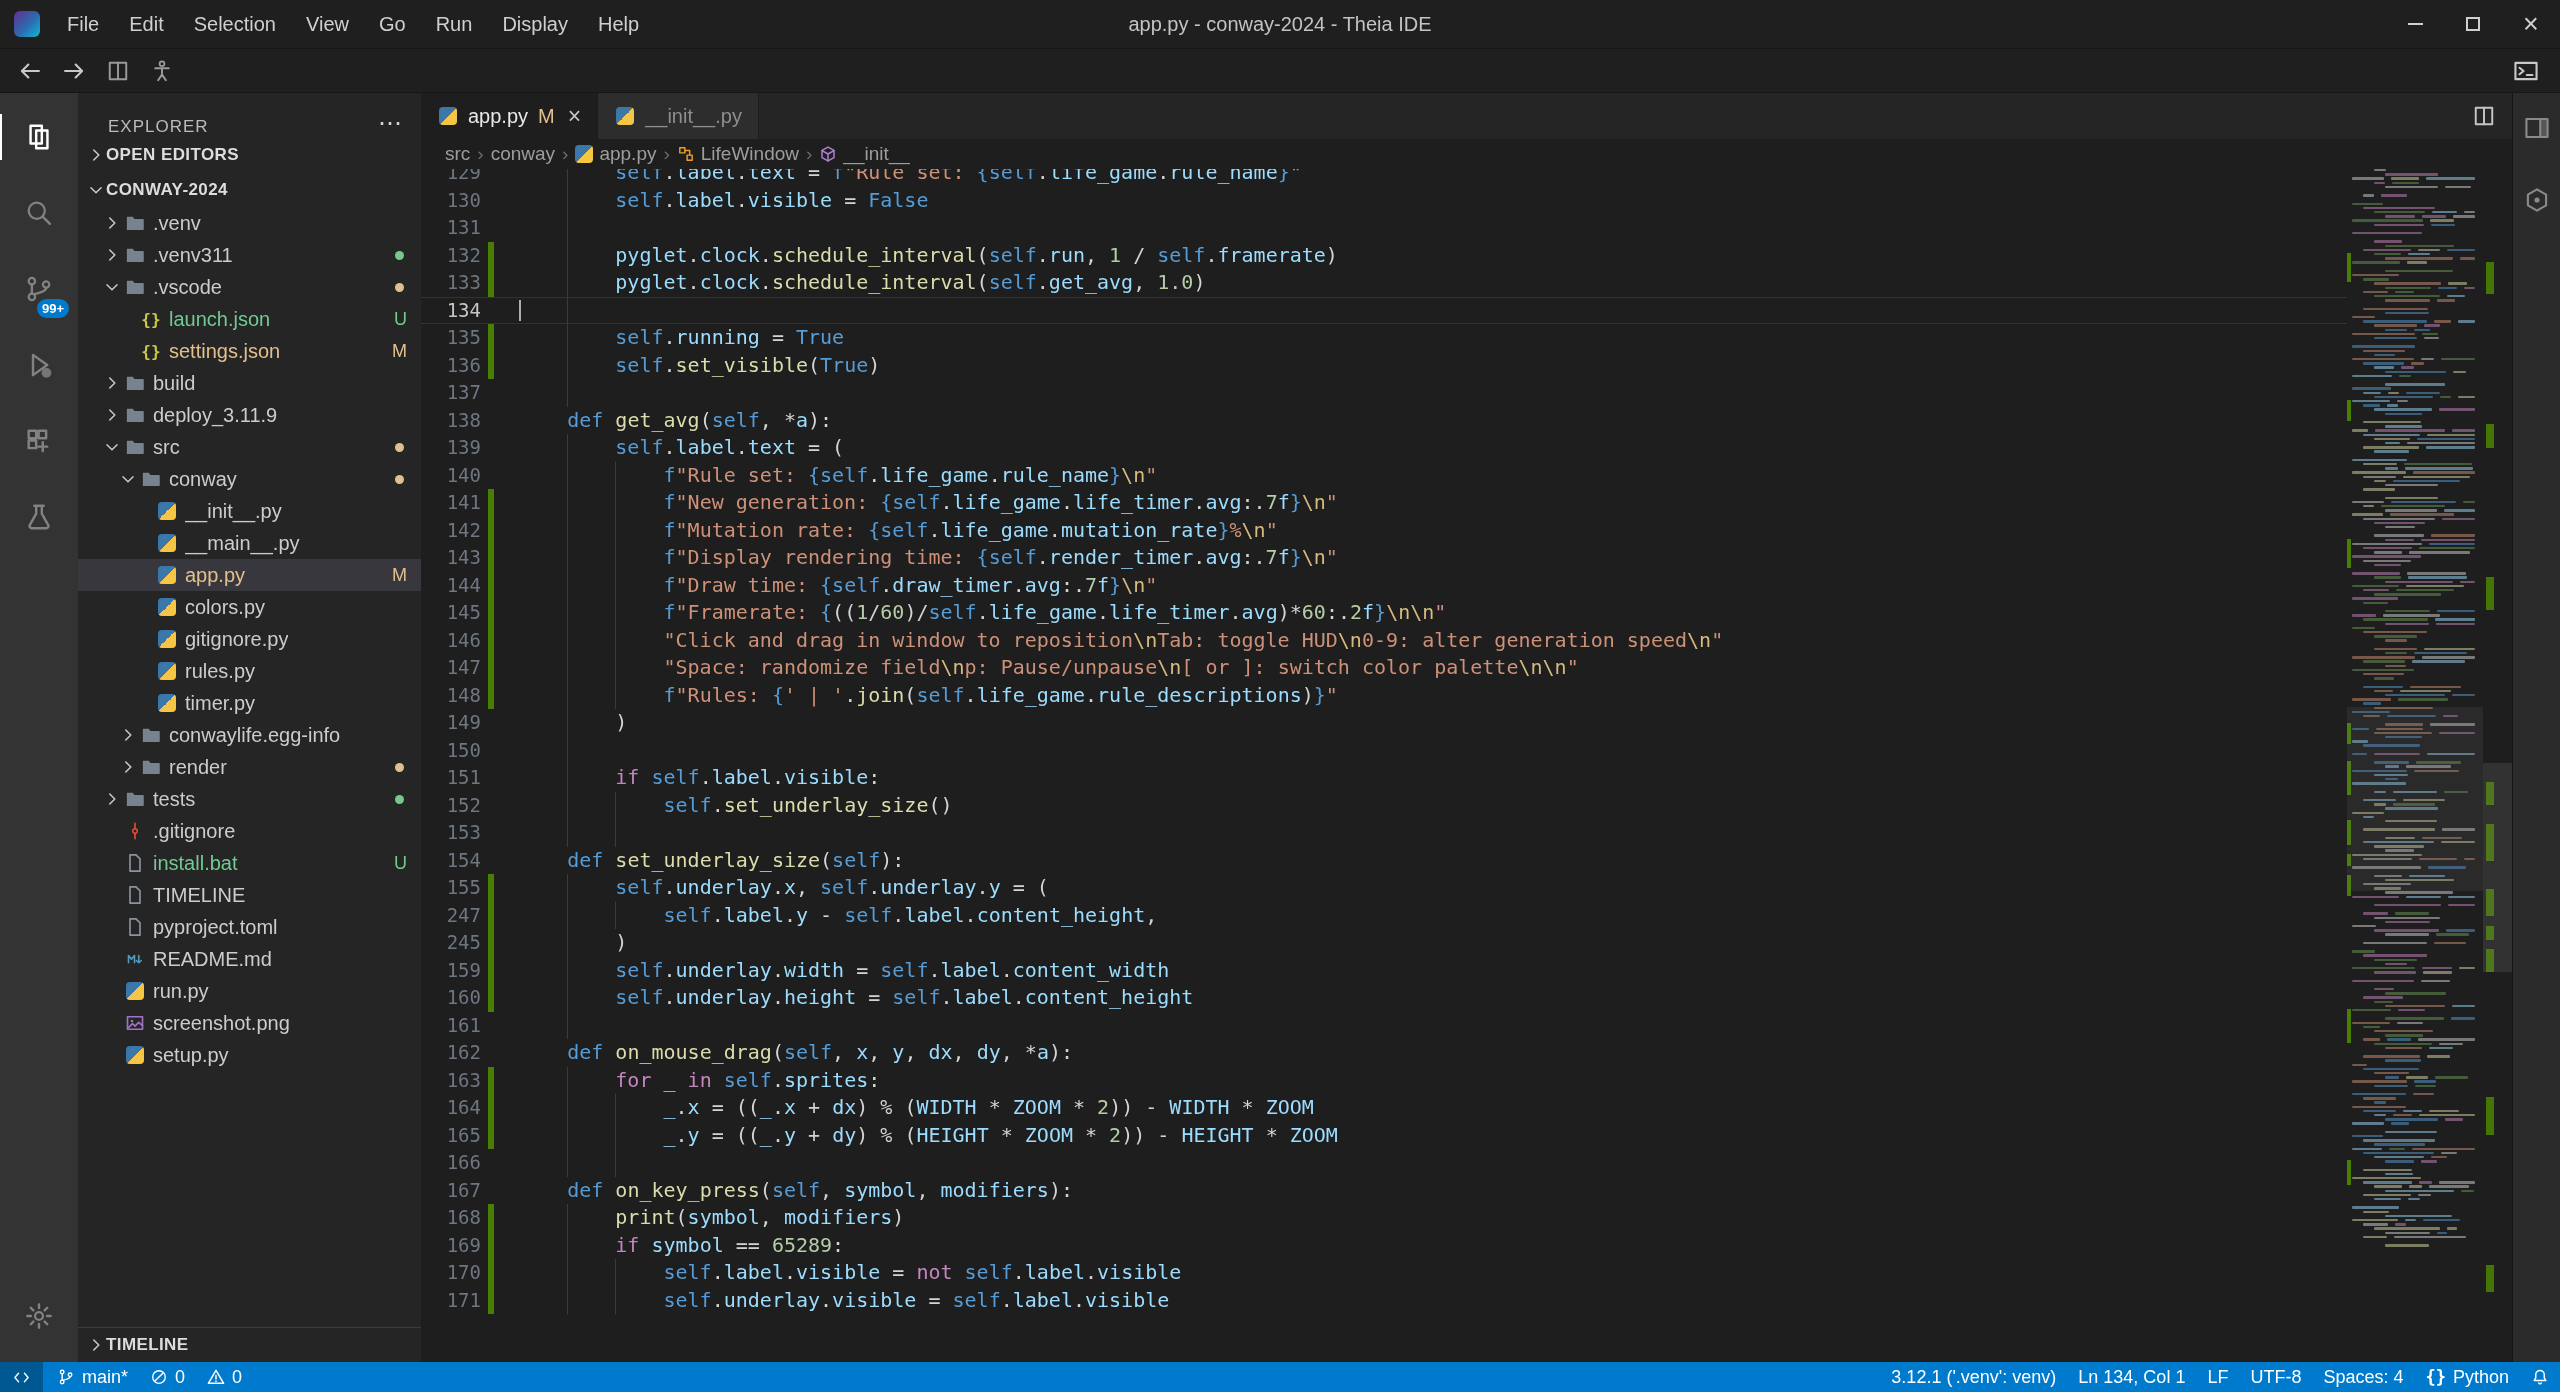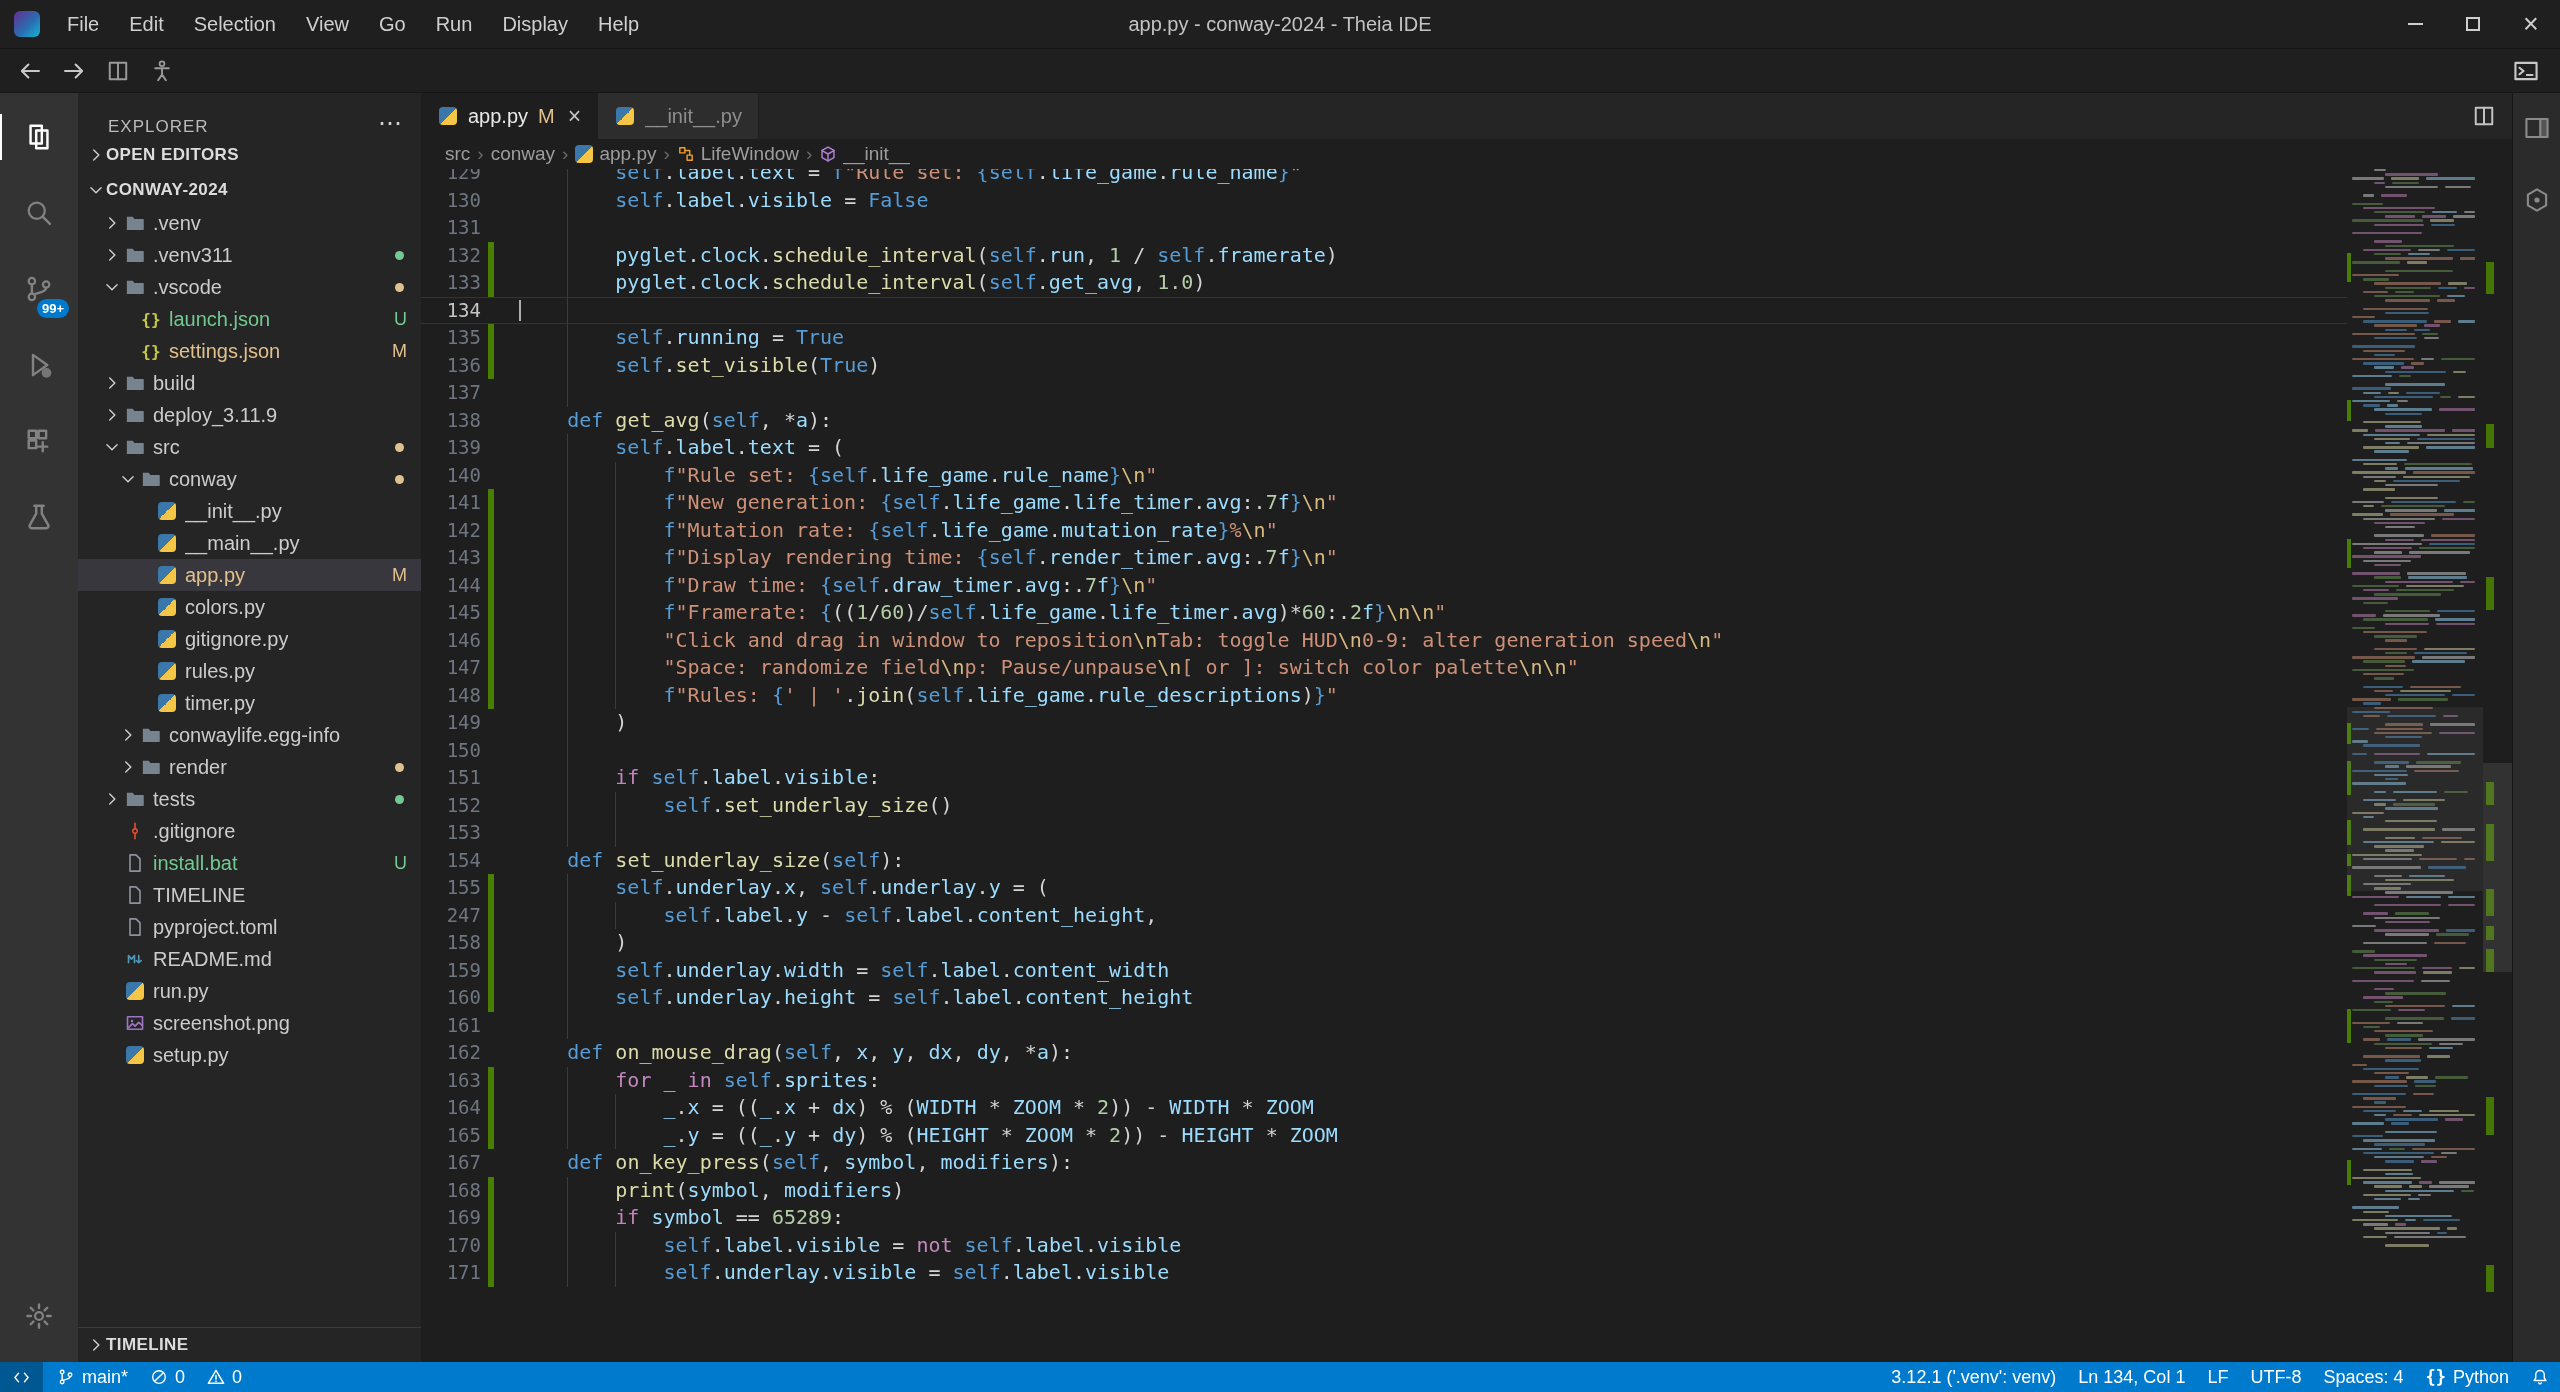--- a/index.html
+++ b/index.html
@@ -769,21 +769,21 @@
             <span class="txt"><span style="color: rgb(212, 212, 212);">        </span><span style="color: rgb(86, 156, 214);">self</span><span style="color: rgb(212, 212, 212);">.</span><span style="color: rgb(156, 220, 254);">underlay</span><span style="color: rgb(212, 212, 212);">.</span><span style="color: rgb(156, 220, 254);">x</span><span style="color: rgb(212, 212, 212);">, </span><span style="color: rgb(86, 156, 214);">self</span><span style="color: rgb(212, 212, 212);">.</span><span style="color: rgb(156, 220, 254);">underlay</span><span style="color: rgb(212, 212, 212);">.</span><span style="color: rgb(156, 220, 254);">y</span><span style="color: rgb(212, 212, 212);"> = (</span></span>
           </div>
           <div class="cl">
             <span class="num">247</span>
             <span class="gitbar" style="background: rgb(72, 126, 2);"></span>
             <span class="guide" style="left: 146.167px;"></span>
             <span class="guide" style="left: 194.334px;"></span>
             <span class="txt"><span style="color: rgb(212, 212, 212);">            </span><span style="color: rgb(86, 156, 214);">self</span><span style="color: rgb(212, 212, 212);">.</span><span style="color: rgb(156, 220, 254);">label</span><span style="color: rgb(212, 212, 212);">.</span><span style="color: rgb(156, 220, 254);">y</span><span style="color: rgb(212, 212, 212);"> - </span><span style="color: rgb(86, 156, 214);">self</span><span style="color: rgb(212, 212, 212);">.</span><span style="color: rgb(156, 220, 254);">label</span><span style="color: rgb(212, 212, 212);">.</span><span style="color: rgb(156, 220, 254);">content_height</span><span style="color: rgb(212, 212, 212);">,</span></span>
           </div>
           <div class="cl">
-            <span class="num">158</span>
+            <span class="num">245</span>
             <span class="gitbar" style="background: rgb(72, 126, 2);"></span>
             <span class="guide" style="left: 146.167px;"></span>
             <span class="txt"><span style="color: rgb(212, 212, 212);">        )</span></span>
           </div>
           <div class="cl">
             <span class="num">159</span>
             <span class="gitbar" style="background: rgb(72, 126, 2);"></span>
             <span class="guide" style="left: 146.167px;"></span>
             <span class="txt"><span style="color: rgb(212, 212, 212);">        </span><span style="color: rgb(86, 156, 214);">self</span><span style="color: rgb(212, 212, 212);">.</span><span style="color: rgb(156, 220, 254);">underlay</span><span style="color: rgb(212, 212, 212);">.</span><span style="color: rgb(156, 220, 254);">width</span><span style="color: rgb(212, 212, 212);"> = </span><span style="color: rgb(86, 156, 214);">self</span><span style="color: rgb(212, 212, 212);">.</span><span style="color: rgb(156, 220, 254);">label</span><span style="color: rgb(212, 212, 212);">.</span><span style="color: rgb(156, 220, 254);">content_width</span></span>
           </div>
@@ -814,20 +814,26 @@
             <span class="guide" style="left: 146.167px;"></span>
             <span class="guide" style="left: 194.334px;"></span>
             <span class="txt"><span style="color: rgb(212, 212, 212);">            </span><span style="color: rgb(156, 220, 254);">_</span><span style="color: rgb(212, 212, 212);">.</span><span style="color: rgb(156, 220, 254);">x</span><span style="color: rgb(212, 212, 212);"> = ((</span><span style="color: rgb(156, 220, 254);">_</span><span style="color: rgb(212, 212, 212);">.</span><span style="color: rgb(156, 220, 254);">x</span><span style="color: rgb(212, 212, 212);"> + </span><span style="color: rgb(156, 220, 254);">dx</span><span style="color: rgb(212, 212, 212);">) % (</span><span style="color: rgb(156, 220, 254);">WIDTH</span><span style="color: rgb(212, 212, 212);"> * </span><span style="color: rgb(156, 220, 254);">ZOOM</span><span style="color: rgb(212, 212, 212);"> * </span><span style="color: rgb(181, 206, 168);">2</span><span style="color: rgb(212, 212, 212);">)) - </span><span style="color: rgb(156, 220, 254);">WIDTH</span><span style="color: rgb(212, 212, 212);"> * </span><span style="color: rgb(156, 220, 254);">ZOOM</span></span>
           </div>
           <div class="cl">
             <span class="num">165</span>
             <span class="gitbar" style="background: rgb(72, 126, 2);"></span>
             <span class="guide" style="left: 146.167px;"></span>
             <span class="guide" style="left: 194.334px;"></span>
             <span class="txt"><span style="color: rgb(212, 212, 212);">            </span><span style="color: rgb(156, 220, 254);">_</span><span style="color: rgb(212, 212, 212);">.</span><span style="color: rgb(156, 220, 254);">y</span><span style="color: rgb(212, 212, 212);"> = ((</span><span style="color: rgb(156, 220, 254);">_</span><span style="color: rgb(212, 212, 212);">.</span><span style="color: rgb(156, 220, 254);">y</span><span style="color: rgb(212, 212, 212);"> + </span><span style="color: rgb(156, 220, 254);">dy</span><span style="color: rgb(212, 212, 212);">) % (</span><span style="color: rgb(156, 220, 254);">HEIGHT</span><span style="color: rgb(212, 212, 212);"> * </span><span style="color: rgb(156, 220, 254);">ZOOM</span><span style="color: rgb(212, 212, 212);"> * </span><span style="color: rgb(181, 206, 168);">2</span><span style="color: rgb(212, 212, 212);">)) - </span><span style="color: rgb(156, 220, 254);">HEIGHT</span><span style="color: rgb(212, 212, 212);"> * </span><span style="color: rgb(156, 220, 254);">ZOOM</span></span>
+          </div>
+          <div class="cl">
+            <span class="num">166</span>
+            <span class="guide" style="left: 146.167px;"></span>
+            <span class="guide" style="left: 194.334px;"></span>
+            <span class="txt"></span>
           </div>
           <div class="cl">
             <span class="num">167</span>
             <span class="txt"><span style="color: rgb(212, 212, 212);">    </span><span style="color: rgb(86, 156, 214);">def</span><span style="color: rgb(212, 212, 212);"> </span><span style="color: rgb(220, 220, 170);">on_key_press</span><span style="color: rgb(212, 212, 212);">(</span><span style="color: rgb(86, 156, 214);">self</span><span style="color: rgb(212, 212, 212);">, </span><span style="color: rgb(156, 220, 254);">symbol</span><span style="color: rgb(212, 212, 212);">, </span><span style="color: rgb(156, 220, 254);">modifiers</span><span style="color: rgb(212, 212, 212);">):</span></span>
           </div>
           <div class="cl">
             <span class="num">168</span>
             <span class="gitbar" style="background: rgb(72, 126, 2);"></span>
             <span class="guide" style="left: 146.167px;"></span>
             <span class="txt"><span style="color: rgb(212, 212, 212);">        </span><span style="color: rgb(220, 220, 170);">print</span><span style="color: rgb(212, 212, 212);">(</span><span style="color: rgb(156, 220, 254);">symbol</span><span style="color: rgb(212, 212, 212);">, </span><span style="color: rgb(156, 220, 254);">modifiers</span><span style="color: rgb(212, 212, 212);">)</span></span>

